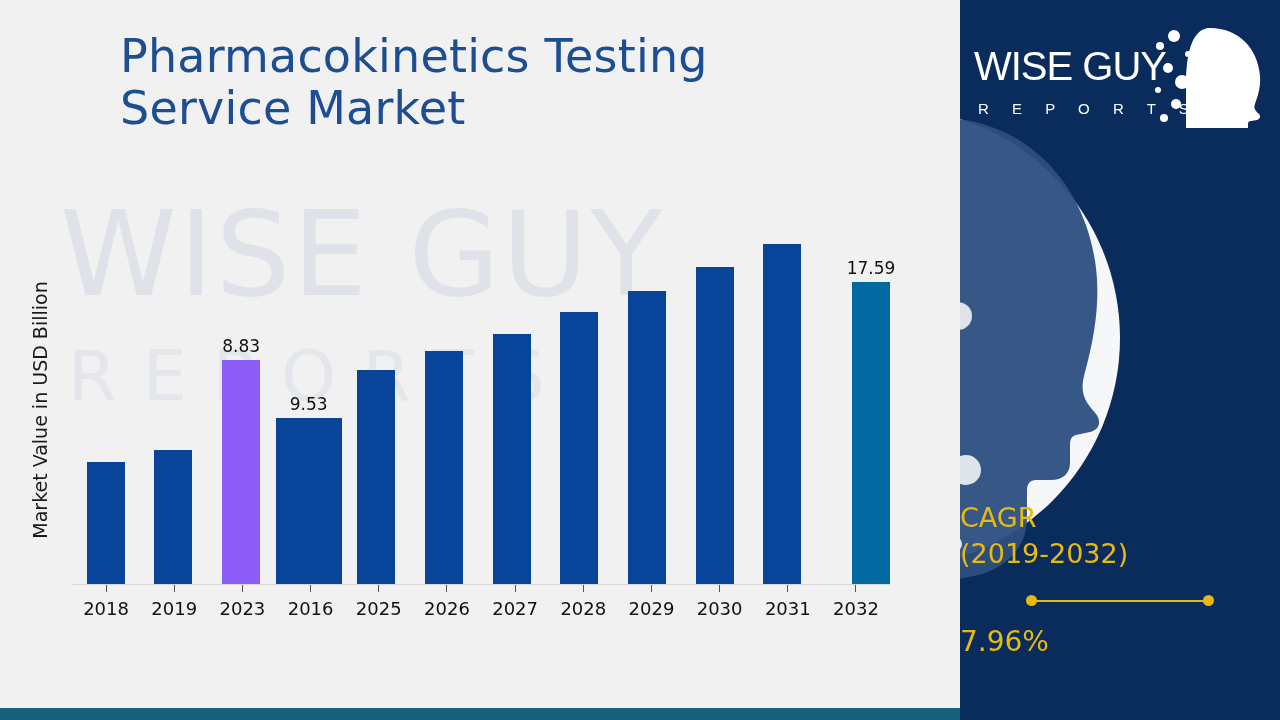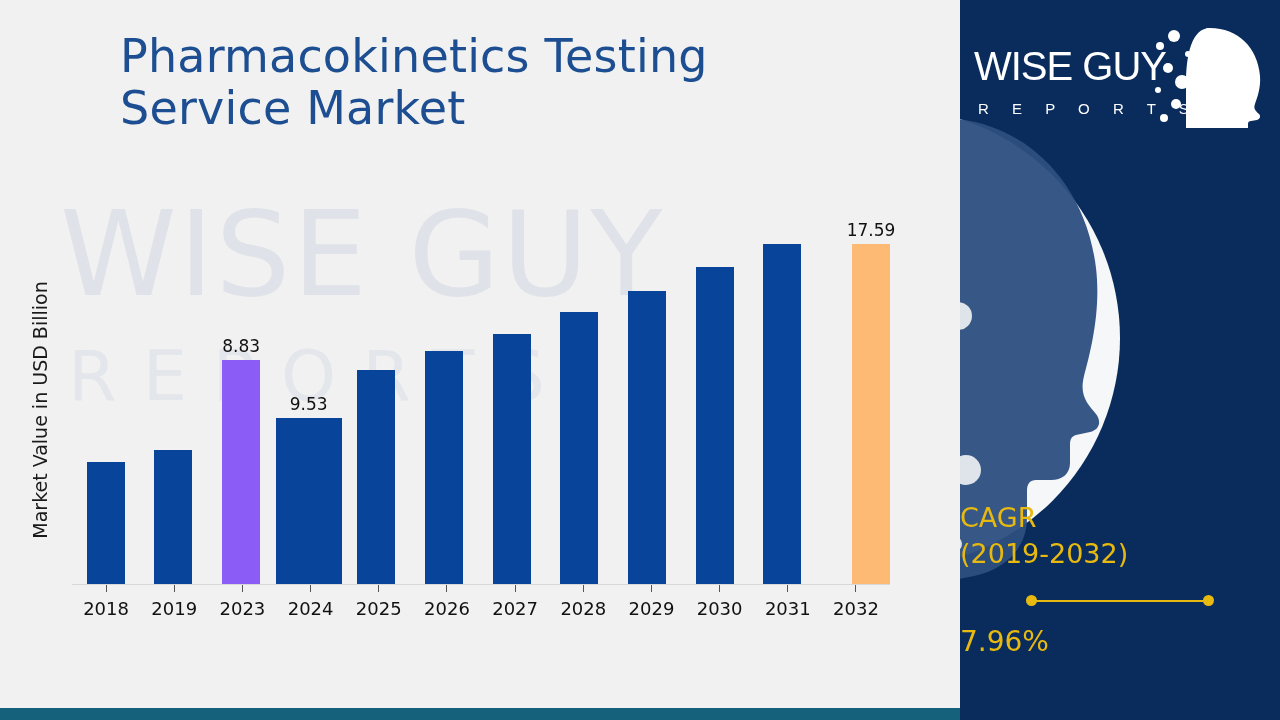--- a/index.html
+++ b/index.html
@@ -198,21 +198,21 @@
           <div class="bar-slot">
             <div class="bar" style="height: 294.093px; background: rgb(8, 69, 154);"></div>
           </div>
           <div class="bar-slot">
             <div class="bar" style="height: 318.029px; background: rgb(8, 69, 154);"></div>
           </div>
           <div class="bar-slot">
             <div class="bar" style="height: 341.34px; background: rgb(8, 69, 154);"></div>
           </div>
           <div class="bar-slot">
-            <div class="bar" style="height: 341px; background: #fdba74; margin-left: 36px;">
+            <div class="bar" style="height: 303px; background: #0369a1; margin-left: 36px;">
               <span class="bar-label">17.59</span>
             </div>
           </div>
         </div>
       <div class="baseline"></div>
     </div>
 
     <div class="xaxis" id="xaxis">
         <div class="xtick-slot">
           <div class="xtick"></div>
@@ -221,21 +221,21 @@
         <div class="xtick-slot">
           <div class="xtick"></div>
           <div class="xtick-label">2019</div>
         </div>
         <div class="xtick-slot">
           <div class="xtick"></div>
           <div class="xtick-label">2023</div>
         </div>
         <div class="xtick-slot">
           <div class="xtick"></div>
-          <div class="xtick-label">2024</div>
+          <div class="xtick-label">2016</div>
         </div>
         <div class="xtick-slot">
           <div class="xtick"></div>
           <div class="xtick-label">2025</div>
         </div>
         <div class="xtick-slot">
           <div class="xtick"></div>
           <div class="xtick-label">2026</div>
         </div>
         <div class="xtick-slot">

